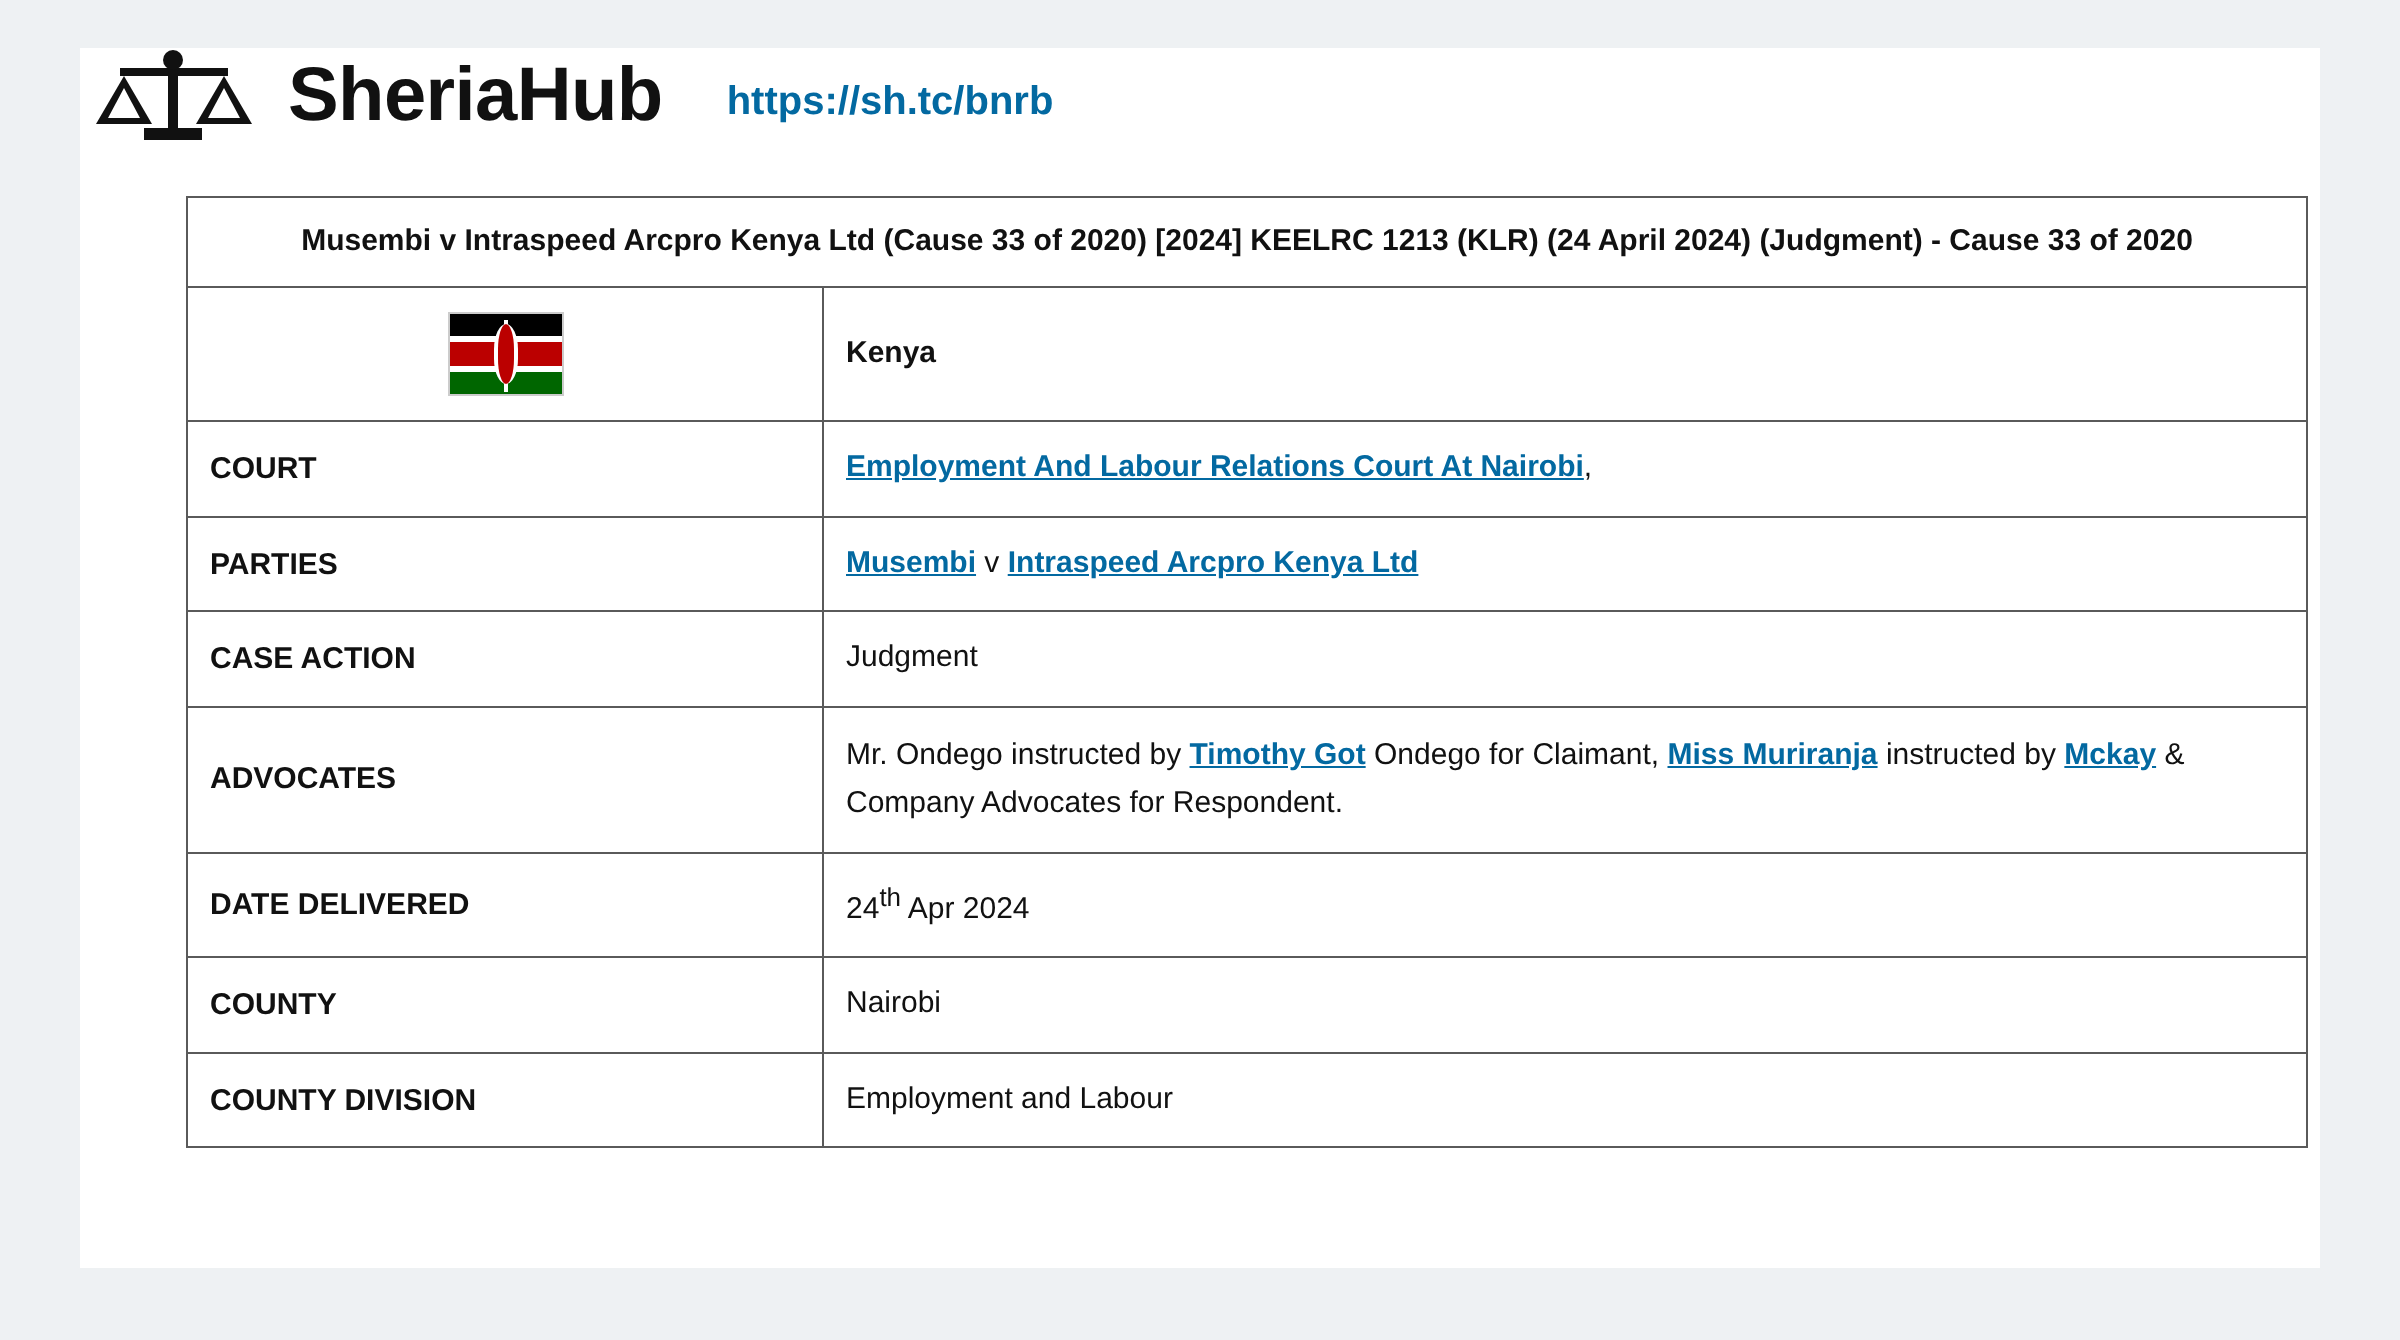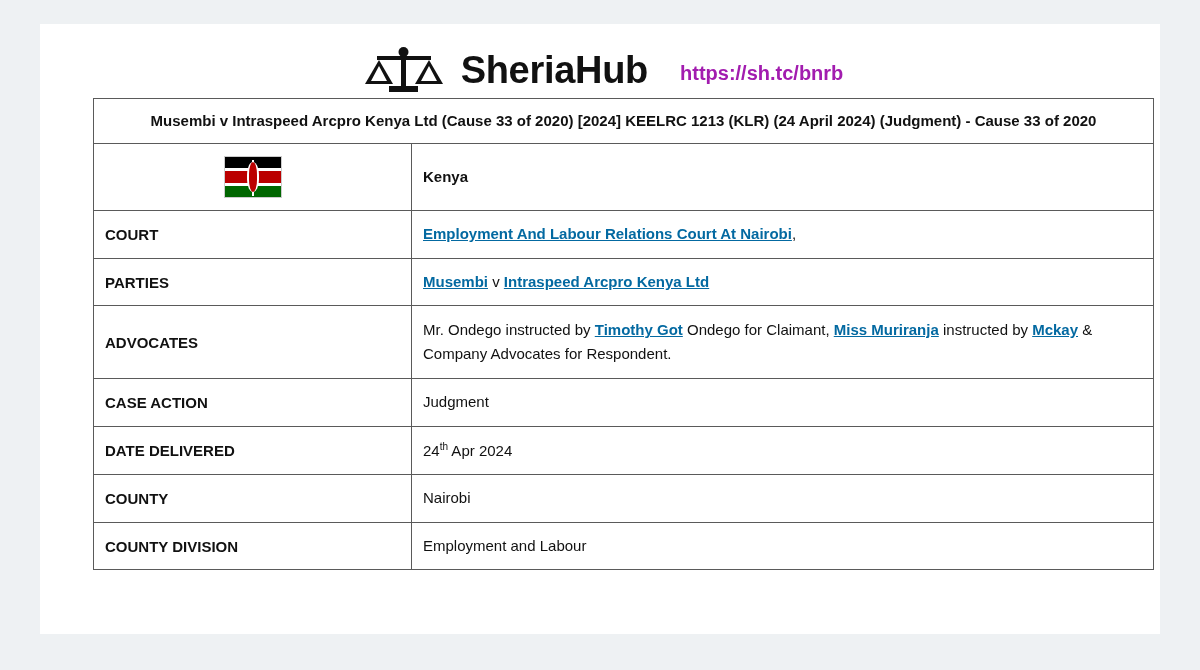--- a/index.html
+++ b/index.html
@@ -22,22 +22,21 @@
     left: 40px;
     top: 24px;
     width: 1120px;
     height: 610px;
     background: #ffffff;
     box-sizing: border-box;
   }
   .header {
     display: flex;
     align-items: center;
-    justify-content: center;
-    padding-top: 22px;
+    justify-content: flex-start;
     padding-bottom: 8px;
     gap: 32px;
   }
   .brand {
     display: flex;
     align-items: center;
     gap: 8px;
   }
   .brand-logo {
     width: 96px;
@@ -47,21 +46,21 @@
   .brand-name {
     font-size: 38px;
     font-weight: bold;
     color: #111111;
     letter-spacing: -0.3px;
     line-height: 1;
   }
   .brand-url {
     font-size: 20px;
     font-weight: bold;
-    color: #a21caf;
+    color: #0369a1;
     line-height: 1;
     padding-top: 6px;
   }
   .doc-table {
     position: absolute;
     left: 30px;
     top: 74px;
     width: 1060px;
     border-collapse: collapse;
     table-layout: fixed;
@@ -134,21 +133,21 @@
     transform: translateX(-50%);
   }
   .value-cell { font-size: 15px; line-height: 1.5; }
   a.docl {
     color: #0369a1;
     text-decoration: underline;
     font-weight: bold;
   }
   .plain { font-weight: normal; }
   .adv-cell { line-height: 1.6; padding-top: 14px; padding-bottom: 14px; }
-  sup { font-size: 10px; vertical-align: super; }
+  sup { font-size: 13px; vertical-align: super; }
 </style>
 </head>
 <body>
 
 <div id="page">
   <div class="card">
 
     <div class="header">
       <div class="brand">
         <span class="brand-logo">
@@ -198,30 +197,30 @@
           <td class="value-cell"><a class="docl" href="#">Employment And Labour Relations Court At Nairobi</a><span class="plain">,</span></td>
         </tr>
 
 
         <tr>
           <td class="label-cell">PARTIES</td>
           <td class="value-cell"><a class="docl" href="#">Musembi</a><span class="plain"> v </span><a class="docl" href="#">Intraspeed Arcpro Kenya Ltd</a></td>
         </tr>
 
         <tr>
+          <td class="label-cell">CASE ACTION</td>
+          <td class="value-cell">Judgment</td>
+        </tr>
+
+        <tr>
           <td class="label-cell">ADVOCATES</td>
           <td class="value-cell adv-cell"><span>Mr. Ondego instructed by</span> <a class="docl" href="#">Timothy Got</a> <span>Ondego for Claimant,</span> <a class="docl" href="#">Miss Muriranja</a> <span>instructed by</span> <a class="docl" href="#">Mckay</a> <span>&amp; Company Advocates for Respondent.</span></td>
         </tr>
 
         <tr>
-          <td class="label-cell">CASE ACTION</td>
-          <td class="value-cell">Judgment</td>
-        </tr>
-
-        <tr>
           <td class="label-cell">DATE DELIVERED</td>
           <td class="value-cell"><span>24</span><sup>th</sup><span> Apr 2024</span></td>
         </tr>
 
         <tr>
           <td class="label-cell">COUNTY</td>
           <td class="value-cell">Nairobi</td>
         </tr>
 
         <tr>

